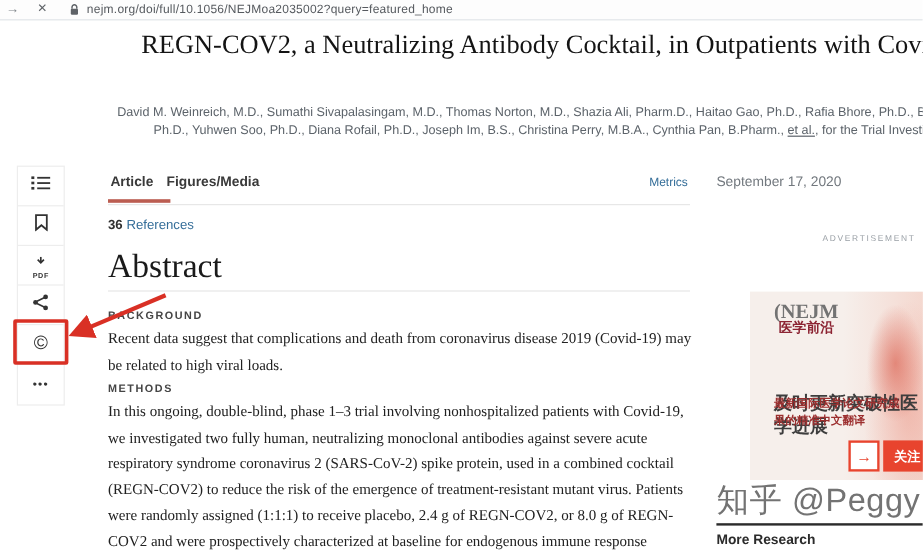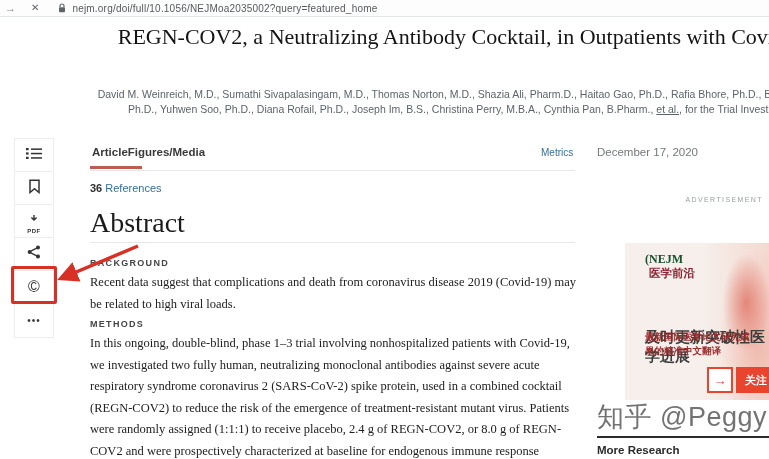--- a/index.html
+++ b/index.html
@@ -25,21 +25,21 @@
     position:absolute; left:92px; top:23px; width:748px;
     text-align:center; font-family:"Liberation Serif", serif;
     font-size:22px; line-height:27px; color:#141414; font-weight:500;
   }
   .authors {
     position:absolute; left:92px; top:87px; width:748px;
     text-align:center; font-size:10.5px; line-height:15px; color:#5c636a;
   }
   .authors .etal { text-decoration:underline; cursor:pointer; }
 
-  .tabs-row { position:absolute; left:92px; top:146px; display:flex; gap:0; }
+  .tabs-row { position:absolute; left:92px; top:146px; display:flex; gap:11px; }
   .tab { font-size:11.5px; font-weight:600; color:#3a3a3a; cursor:pointer; }
   .metrics-link { position:absolute; left:541px; top:147px; font-size:10px; color:#356e99; cursor:pointer; }
   .tab-underline { position:absolute; left:90px; top:166px; width:52px; height:3px; background:#bb5d51; }
   .rule { position:absolute; left:90px; width:485px; height:1px; background:#e7e7e7; }
   .rule-tabs { top:170px; }
   .rule-abstract { top:242px; }
 
   .references { position:absolute; left:90px; top:182px; font-size:11px; }
   .references .count { color:#2f2f2f; font-weight:700; }
   .references .lbl   { color:#356e99; cursor:pointer; }
@@ -90,22 +90,22 @@
     background:#f6efeb; overflow:hidden; cursor:pointer;
   }
   .ad-figure {
     position:absolute; right:0; top:0; width:72px; height:100%;
     background:
       radial-gradient(34px 70px at 60% 38%, rgba(214,78,60,.55), rgba(214,78,60,0) 70%),
       radial-gradient(50px 120px at 75% 62%, rgba(236,150,135,.5), rgba(236,150,135,0) 75%),
       linear-gradient(to left, rgba(244,210,200,.85), rgba(244,210,200,0));
   }
   .ad-brand {
-    position:absolute; left:20px; top:10px; color:#14532d;
-    font-family:"Liberation Serif", serif; font-size:12px; font-weight:700; line-height:13px;
+    position:absolute; left:20px; top:10px; color:#737373;
+    font-family:"Liberation Serif", serif; font-size:17px; font-weight:700; line-height:13px;
   }
   .ad-brand-cn { position:absolute; left:24px; top:23px; color:#8c2433; font-size:11.5px; font-weight:700; }
   .ad-headline {
     position:absolute; left:20px; top:44px; width:120px;
     font-size:15px; font-weight:700; color:#3d3d3d; line-height:19px;margin-top:40px;
   }
   .ad-subtext {
     position:absolute; left:20px; top:87px; width:112px;
     font-size:9.5px; font-weight:700; color:#9c2f2f; line-height:13.5px;
   }
@@ -217,21 +217,21 @@
 <svg class="annot-svg" width="769" height="459" viewBox="0 0 769 459">
   <defs>
     <marker id="ah" markerWidth="6" markerHeight="6" refX="4.5" refY="3" orient="auto">
       <path d="M0 0 L6 3 L0 6 z" fill="#d93025"></path>
     </marker>
   </defs>
   <line x1="138" y1="246" x2="62" y2="278" stroke="#d93025" stroke-width="3.5" marker-end="url(#ah)"></line>
 </svg>
 
 <div class="pub-meta">
-  <div>December 17, 2020</div>
+  <div>September 17, 2020</div>
 </div>
 
 <div class="ad-label">ADVERTISEMENT</div>
 
 <div class="ad">
   <div class="ad-figure"></div>
   <div class="ad-brand">(NEJM</div>
   <div class="ad-brand-cn">医学前沿</div>
   <div class="ad-headline">及时更新突破性医学进展</div>
   <div class="ad-subtext">最新国际医学论文研究成果的精准中文翻译</div>

